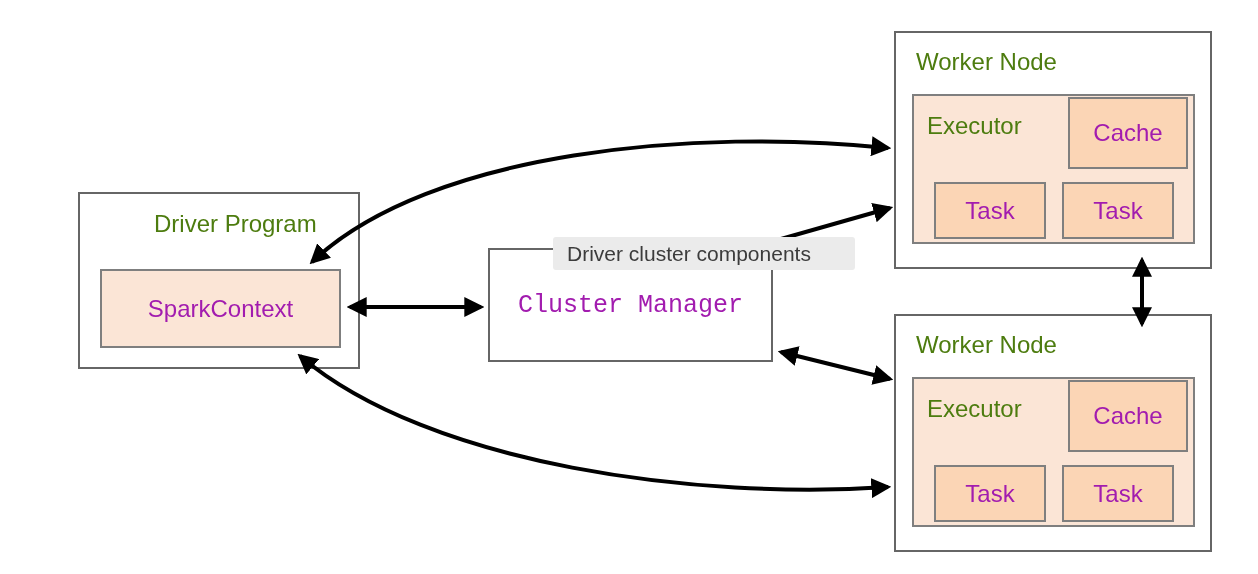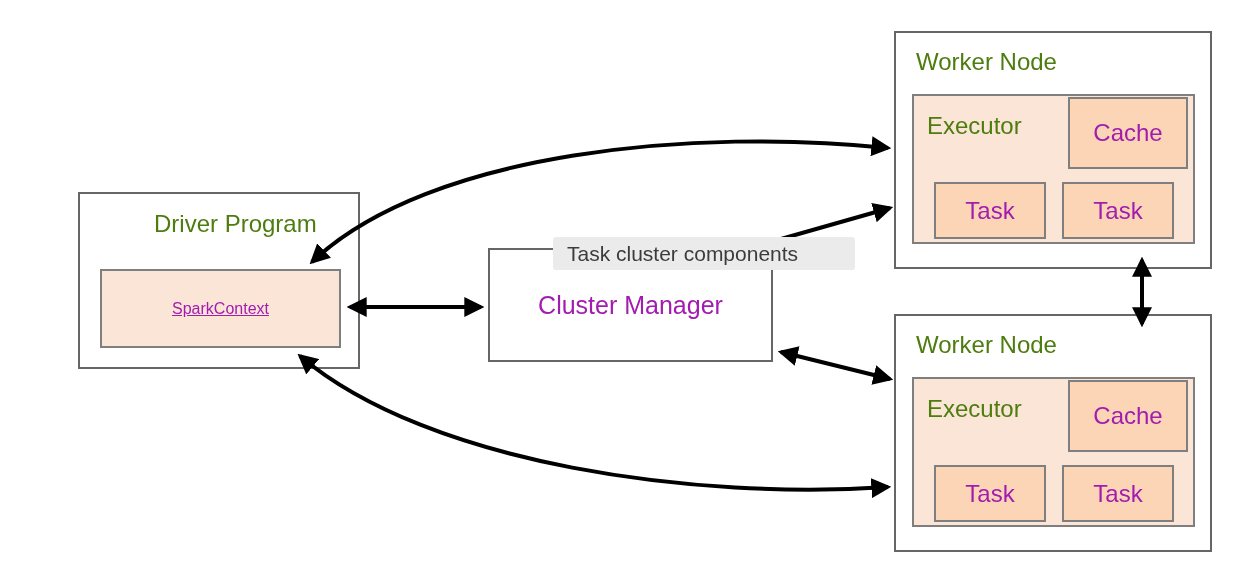--- a/index.html
+++ b/index.html
@@ -79,25 +79,25 @@
 </head>
 <body>
 
 <div id="canvas">
 
   <div class="node" style="left:78px; top:192px; width:282px; height:177px;">
     <div class="node-label" style="left:50px; top:18px; font-size:24px;margin-left:24px;">Driver Program</div>
   </div>
 
   <div class="node fill-light" style="left:100px; top:269px; width:241px; height:79px; z-index:5;">
-    <div class="centered-label" style="font-size:16px;text-decoration:underline;">SparkContext</div>
+    <div class="centered-label" style="font-size:24px;">SparkContext</div>
   </div>
 
   <div class="node" style="left:488px; top:248px; width:285px; height:114px;">
-    <div class="centered-label" style="font-size:25px;">Cluster Manager</div>
+    <div class="centered-label" style="font-size:25px;font-family:Liberation Mono, monospace;">Cluster Manager</div>
   </div>
 
   <div class="node" style="left:894px; top:31px; width:318px; height:238px;">
     <div class="node-label" style="left:20px; top:17px; font-size:24px;">Worker Node</div>
   </div>
 
   <div class="node fill-light" style="left:912px; top:94px; width:283px; height:150px; z-index:5;">
     <div class="node-label" style="left:13px; top:18px; font-size:24px;">Executor</div>
   </div>
 
@@ -150,16 +150,16 @@
     <path class="edge-path" d="M 300 356 C 430 466 700 500 888 487" marker-start="url(#arrowStart)" marker-end="url(#arrowEnd)"></path>
 
     <path class="edge-path" d="M 700 262 L 890 208" marker-end="url(#arrowEnd)"></path>
 
     <path class="edge-path" d="M 781 352 L 890 379" marker-start="url(#arrowStart)" marker-end="url(#arrowEnd)"></path>
 
     <path class="edge-path" d="M 1142 260 L 1142 324" marker-start="url(#arrowStart)" marker-end="url(#arrowEnd)"></path>
   </svg>
 
   <div class="tooltip" style="left:553px; top:237px; width:302px; height:33px;">
-    <span>Task cluster components</span>
+    <span>Driver cluster components</span>
   </div>
 
 </div>
 
 </body></html>

